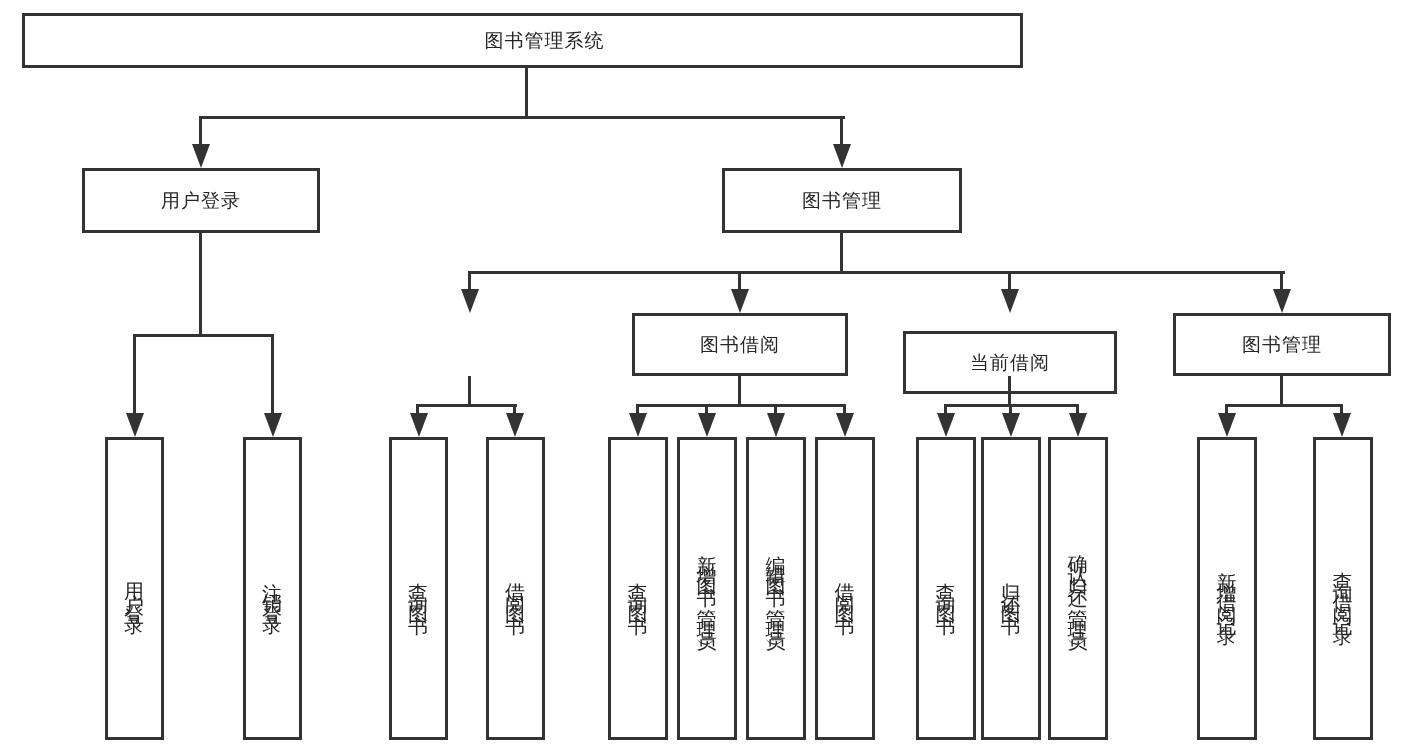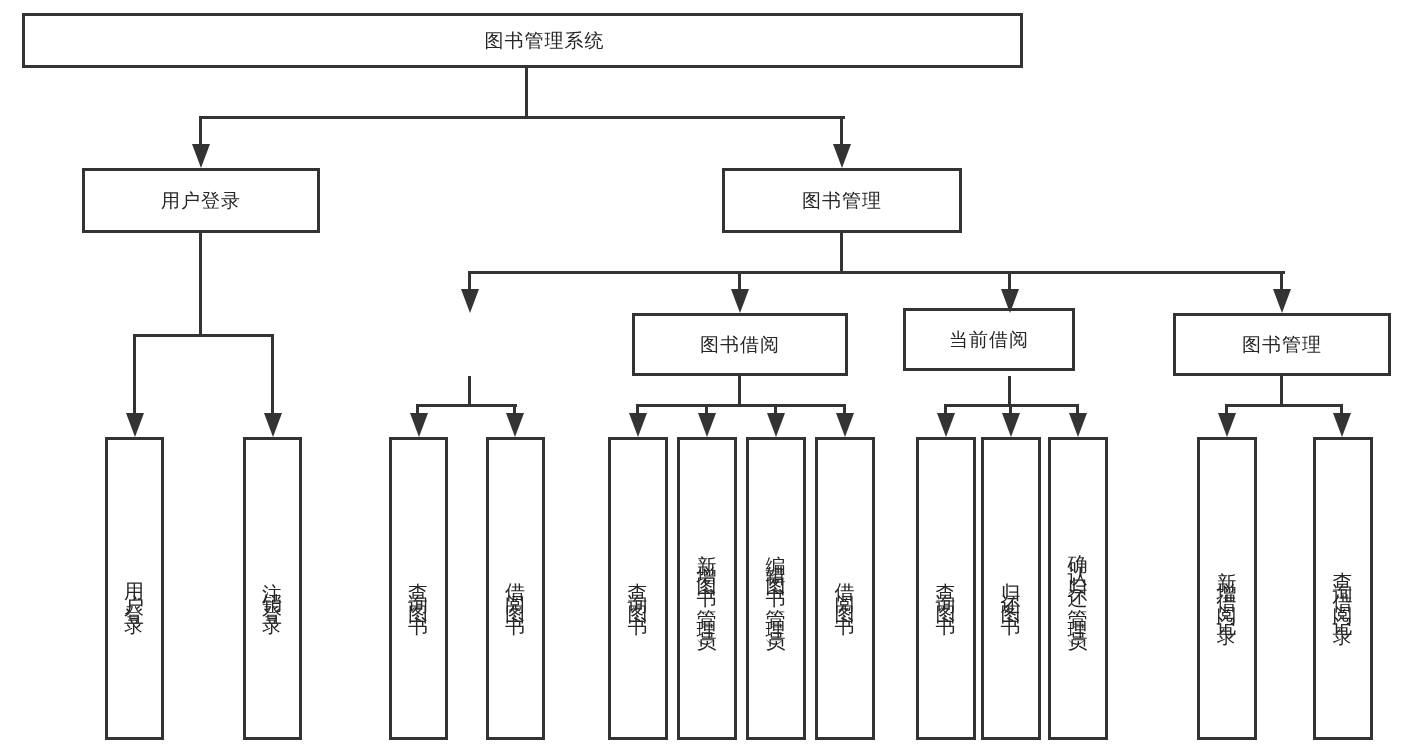--- a/index.html
+++ b/index.html
@@ -77,21 +77,21 @@
 
   <div class="box" style="left:722px; top:168px; width:240px; height:65px;">
     <span>图书管理</span>
   </div>
 
 
   <div class="box" style="left:632px; top:313px; width:216px; height:63px;">
     <span>图书借阅</span>
   </div>
 
-  <div class="box" style="left:903px; top:308px; width:172px; height:63px;align-items:center;">
+  <div class="box" style="left:903px; top:331px; width:214px; height:63px;align-items:center;">
     <span>当前借阅</span>
   </div>
 
   <div class="box" style="left:1173px; top:313px; width:218px; height:63px;">
     <span>图书管理</span>
   </div>
 
   <div class="box leaf" style="left:105px; top:437px; width:59px; height:303px;">
     <span class="vtext">用户登录</span>
   </div>

